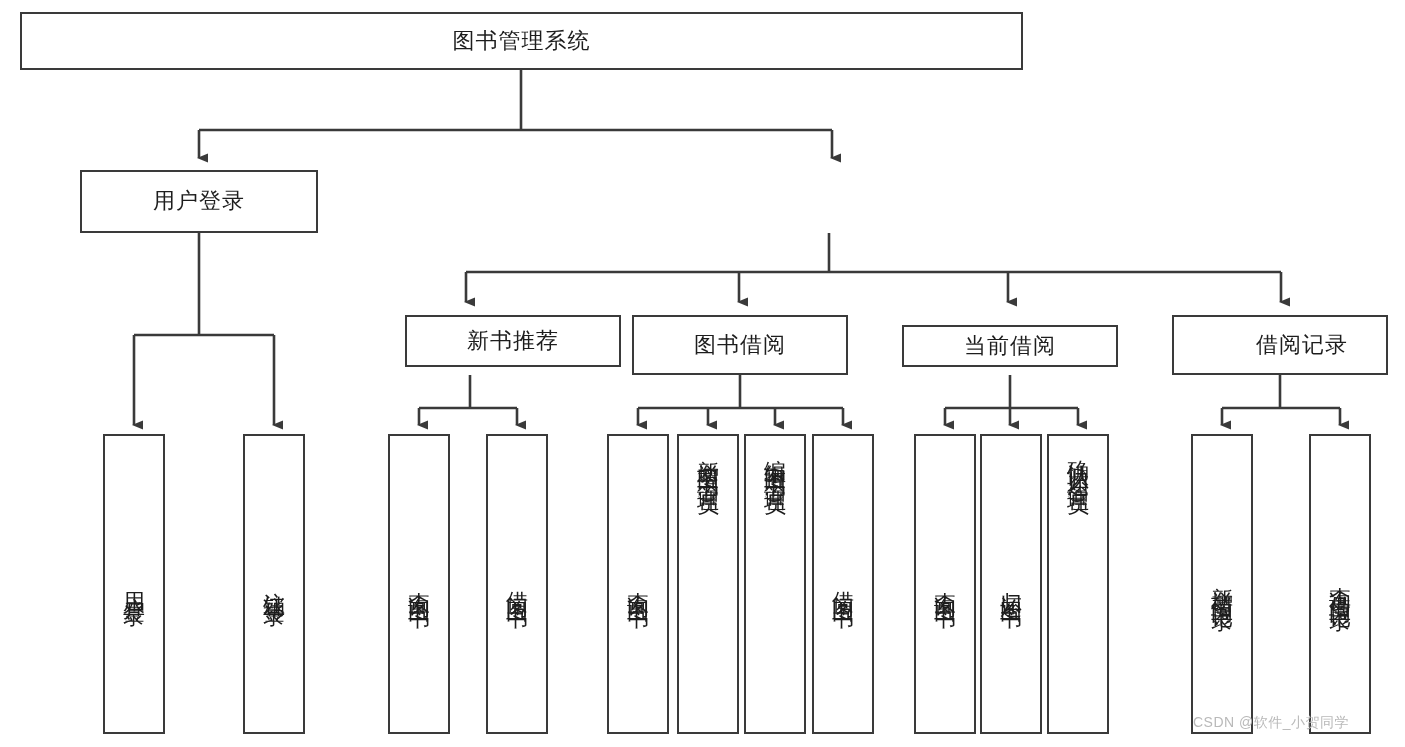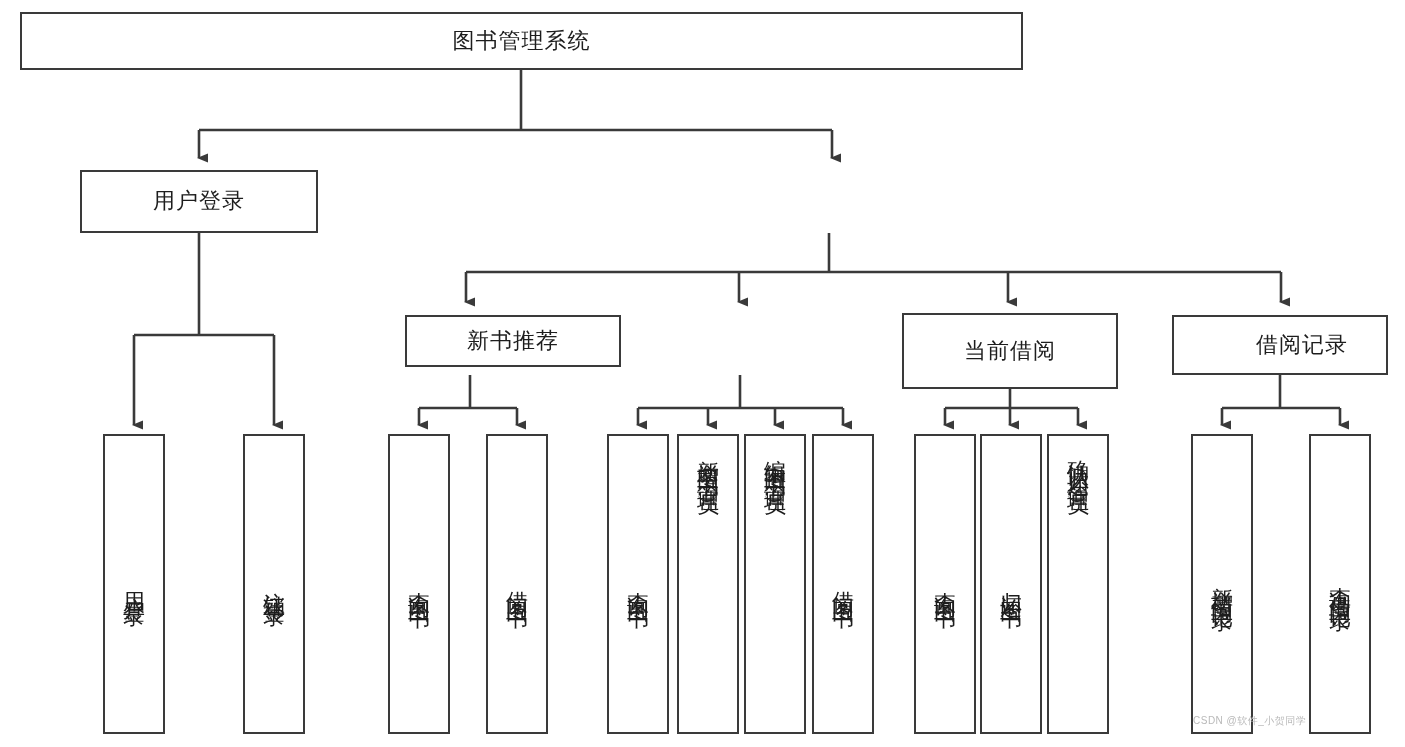--- a/index.html
+++ b/index.html
@@ -14,21 +14,21 @@
   .leaf-box{position:absolute;box-sizing:border-box;
             border:2.5px solid #3a3a3a;background:#ffffff;
             display:flex;align-items:center;justify-content:center;
             overflow:hidden;}
   .leaf-box .vtext{
       writing-mode:vertical-rl; text-orientation:upright;
       font-size:22px;color:#1d1d1d;letter-spacing:5px;
       line-height:1; white-space:nowrap;}
   .leaf-box.top-align{align-items:flex-start;padding-top:6px;}
   .watermark{position:absolute;left:1193px;top:714px;
-             font-size:10px;color:#b9b9b9;letter-spacing:0.5px;
+             font-size:14px;color:#b9b9b9;letter-spacing:0.5px;
              white-space:nowrap;}
 </style>
 </head>
 <body>
 
 <div id="diagram">
 
   <svg class="layer" viewBox="0 0 1405 747" xmlns="http://www.w3.org/2000/svg">
     <defs>
       <marker id="arrow" markerWidth="12" markerHeight="12" refX="5" refY="9" orient="auto" markerUnits="userSpaceOnUse">
@@ -83,21 +83,24 @@
     <span>图书管理系统</span>
   </div>
 
   <div class="node-box h-label" style="left:80px;top:170px;width:238px;height:63px;">
     <span>用户登录</span>
   </div>
 
   <div class="node-box h-label" style="left:362px;top:315px;width:216px;height:52px;margin-left:43px;">
     <span>新书推荐</span>
   </div>
-  <div class="node-box h-label" style="left:902px;top:313px;width:216px;height:76px;">
+  <div class="node-box h-label" style="left:632px;top:315px;width:216px;height:60px;">
+    <span>图书借阅</span>
+  </div>
+  <div class="node-box h-label" style="left:902px;top:325px;width:216px;height:42px;">
     <span>当前借阅</span>
   </div>
   <div class="node-box h-label" style="left:1172px;top:315px;width:216px;height:60px;padding-left:44px;">
     <span>借阅记录</span>
   </div>
 
   <div class="leaf-box" style="left:103px;top:434px;width:62px;height:300px;">
     <span class="vtext">用户登录</span>
   </div>
   <div class="leaf-box" style="left:243px;top:434px;width:62px;height:300px;">

